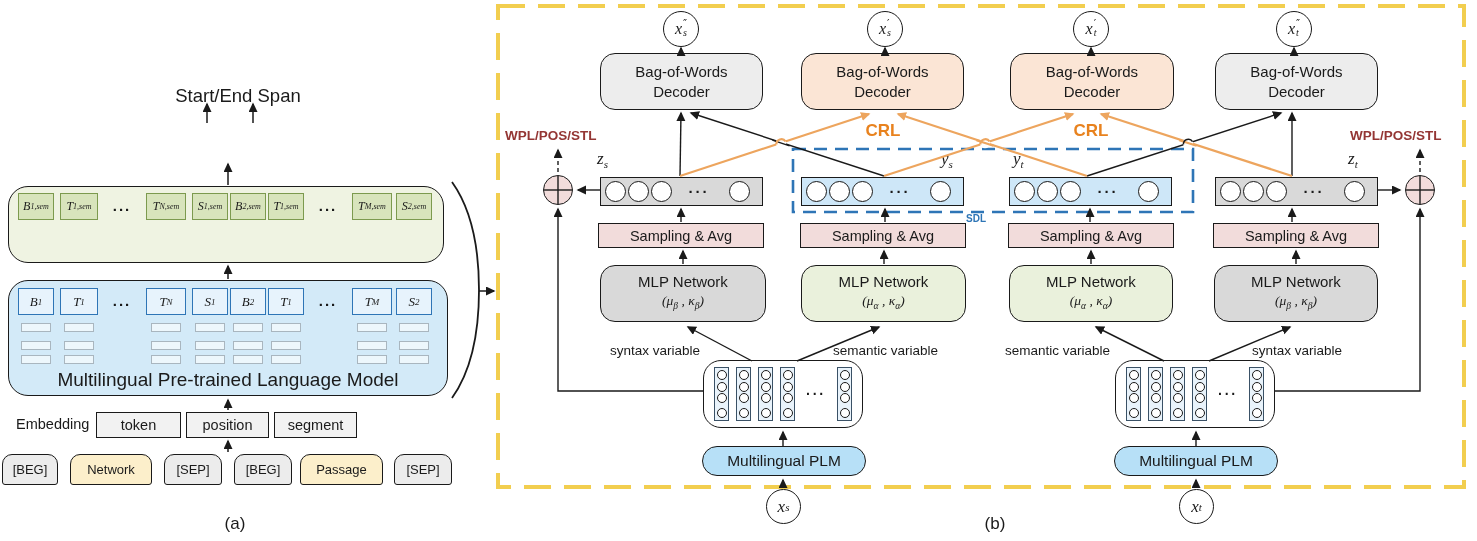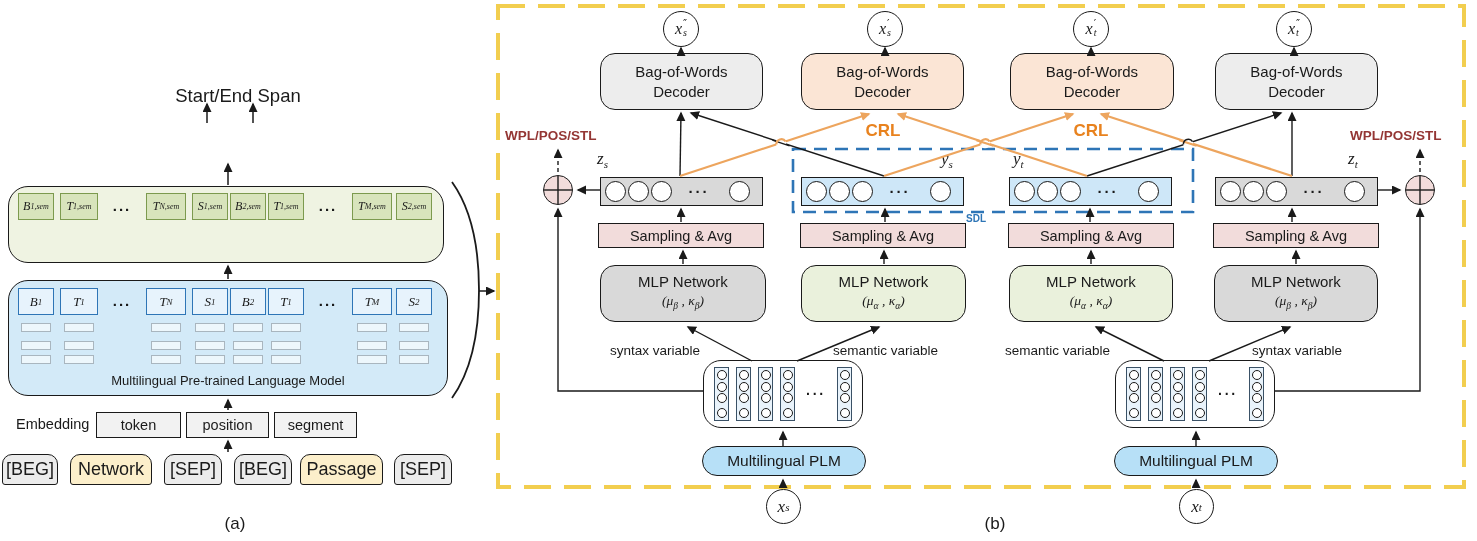--- a/index.html
+++ b/index.html
@@ -14,21 +14,21 @@
   .rb15{border-radius:15px;}
   .tok{border:1.4px solid #7C9A4E;background:#D8E4BC;box-sizing:border-box;
        font-size:12px;display:flex;align-items:center;justify-content:center;}
   .tok sub{font-size:8px;}
   .btok{border:1.5px solid #2E75B6;background:#E7F3FC;box-sizing:border-box;
        font-size:13px;display:flex;align-items:center;justify-content:center;}
   .btok sub{font-size:9px;}
   .urect{border:1px solid #A9B6BF;background:rgba(255,255,255,.6);box-sizing:border-box;}
   .dots{font-weight:bold;letter-spacing:2px;}
   .stone{border:1.6px solid #1a1a1a;border-radius:10px 10px 3px 3px;box-sizing:border-box;
-         font-size:18px;display:flex;align-items:center;justify-content:center;}
+         font-size:13px;display:flex;align-items:center;justify-content:center;}
   .gray{background:#ECECEC;} .yellow{background:#FCEFCB;}
   .latbox{border:1.4px solid #1a1a1a;box-sizing:border-box;}
   .lcirc{position:absolute;width:21px;height:21px;border-radius:50%;
          border:1.3px solid #1a1a1a;background:#fff;box-sizing:border-box;top:3px;}
   .circle{border:1.5px solid #1a1a1a;border-radius:50%;background:#fff;box-sizing:border-box;}
   .stack{display:inline-flex;flex-direction:column;align-items:flex-start;margin-left:1px;}
   .stack .pp{font-size:11px;line-height:8px;height:8px;font-family:"DejaVu Sans",sans-serif;}
   .stack .ss{font-size:10px;line-height:10px;}
   .vcol{position:absolute;width:15px;height:54px;border:1.2px solid #3A5166;background:#E9F3FB;
         box-sizing:border-box;display:flex;flex-direction:column;align-items:center;padding-top:2px;}
@@ -136,21 +136,21 @@
   <div class="abs urect" style="left:399px;top:341px;width:30px;height:9px;"></div>
   <div class="abs urect" style="left:21px;top:355px;width:30px;height:9px;"></div>
   <div class="abs urect" style="left:64px;top:355px;width:30px;height:9px;"></div>
   <div class="abs urect" style="left:151px;top:355px;width:30px;height:9px;"></div>
   <div class="abs urect" style="left:195px;top:355px;width:30px;height:9px;"></div>
   <div class="abs urect" style="left:233px;top:355px;width:30px;height:9px;"></div>
   <div class="abs urect" style="left:271px;top:355px;width:30px;height:9px;"></div>
   <div class="abs urect" style="left:357px;top:355px;width:30px;height:9px;"></div>
   <div class="abs urect" style="left:399px;top:355px;width:30px;height:9px;"></div>
 
-  <div class="abs ctr" style="left:8px;top:368px;width:440px;height:24px;font-size:13px;">Multilingual Pre-trained Language Model</div>
+  <div class="abs ctr" style="left:8px;top:368px;width:440px;height:24px;font-size:19px;">Multilingual Pre-trained Language Model</div>
 
   <div class="abs" style="left:16px;top:416px;font-size:14.5px;">Embedding</div>
   <div class="abs ctr" style="left:96px;top:412px;width:85px;height:26px;border:1.5px solid #1a1a1a;background:#F2F2F2;font-size:14.5px;box-sizing:border-box;">token</div>
   <div class="abs ctr" style="left:186px;top:412px;width:83px;height:26px;border:1.5px solid #1a1a1a;background:#F2F2F2;font-size:14.5px;box-sizing:border-box;">position</div>
   <div class="abs ctr" style="left:274px;top:412px;width:83px;height:26px;border:1.5px solid #1a1a1a;background:#F2F2F2;font-size:14.5px;box-sizing:border-box;">segment</div>
 
   <div class="abs stone gray" style="left:2px;top:454px;width:56px;height:31px;">[BEG]</div>
   <div class="abs stone yellow" style="left:70px;top:454px;width:82px;height:31px;">Network</div>
   <div class="abs stone gray" style="left:164px;top:454px;width:58px;height:31px;">[SEP]</div>
   <div class="abs stone gray" style="left:234px;top:454px;width:58px;height:31px;">[BEG]</div>

